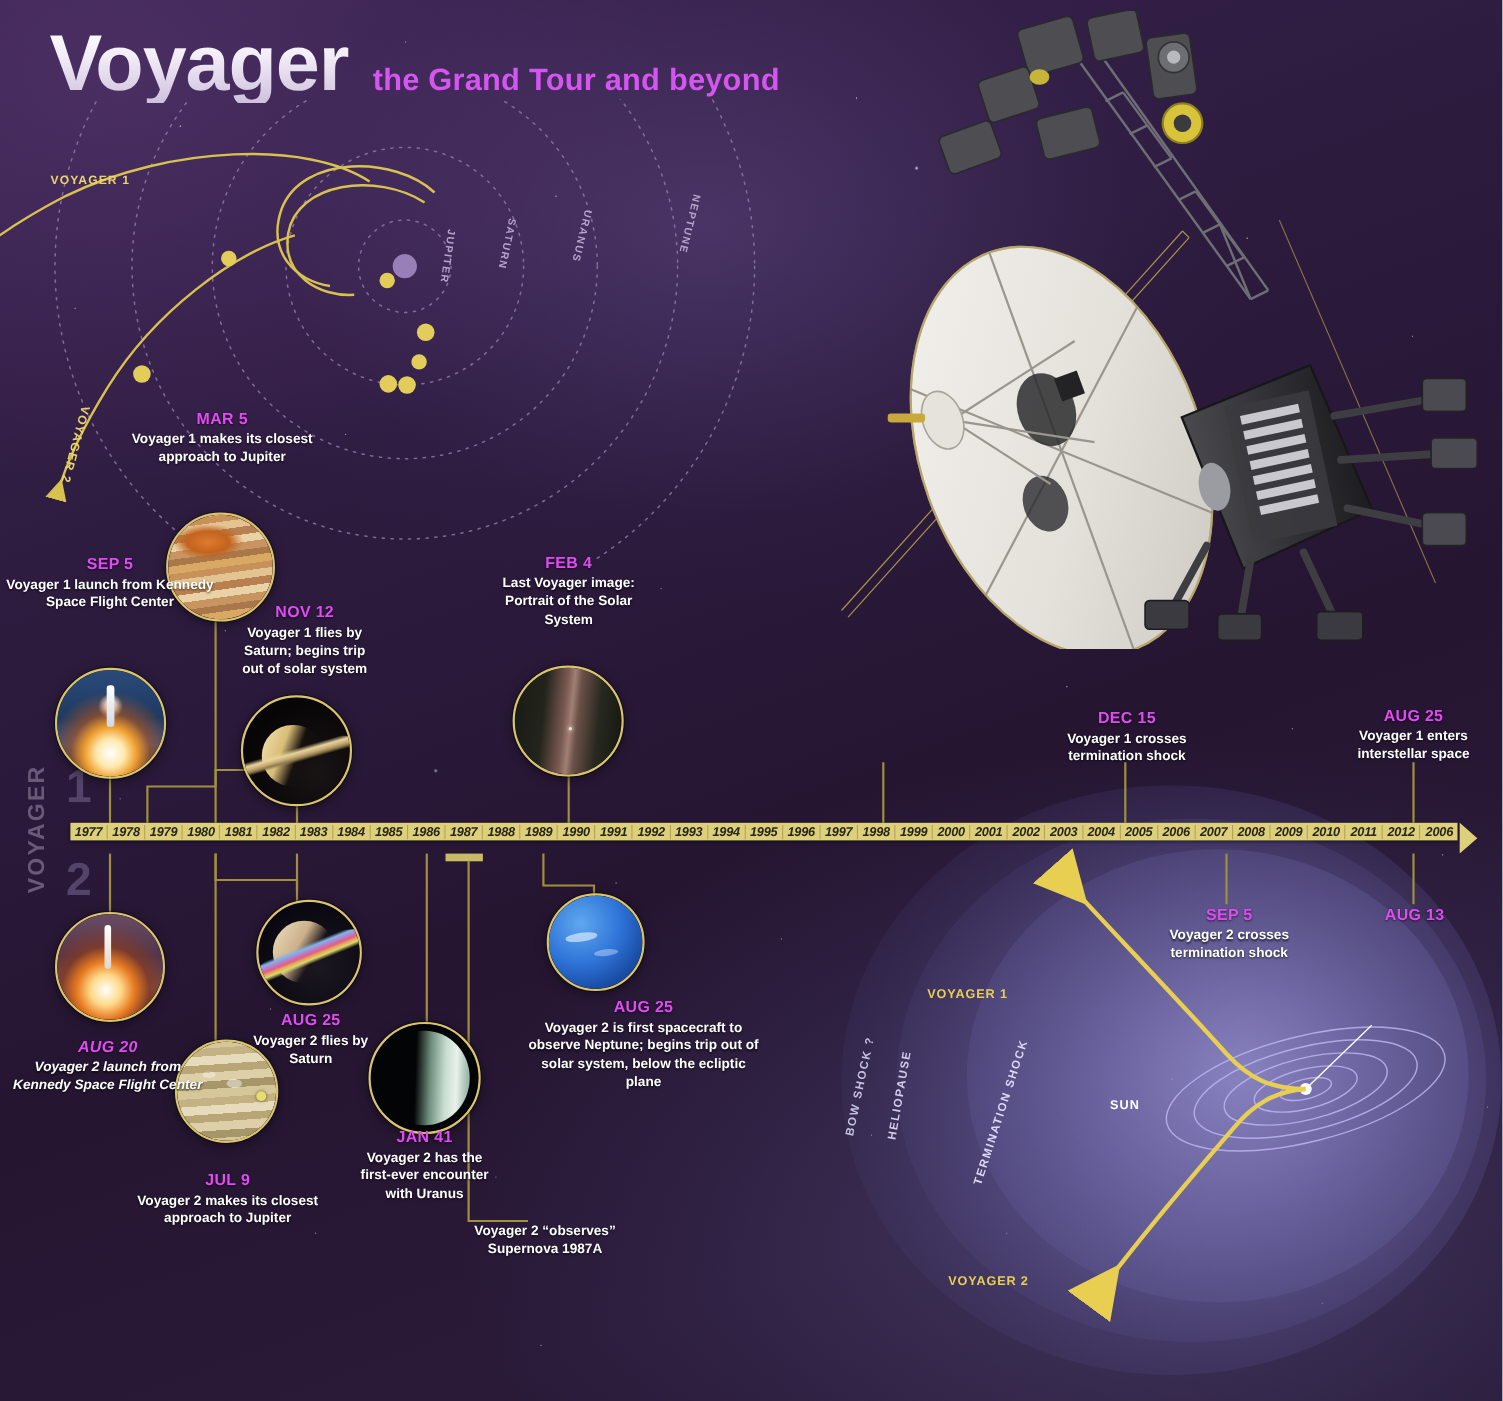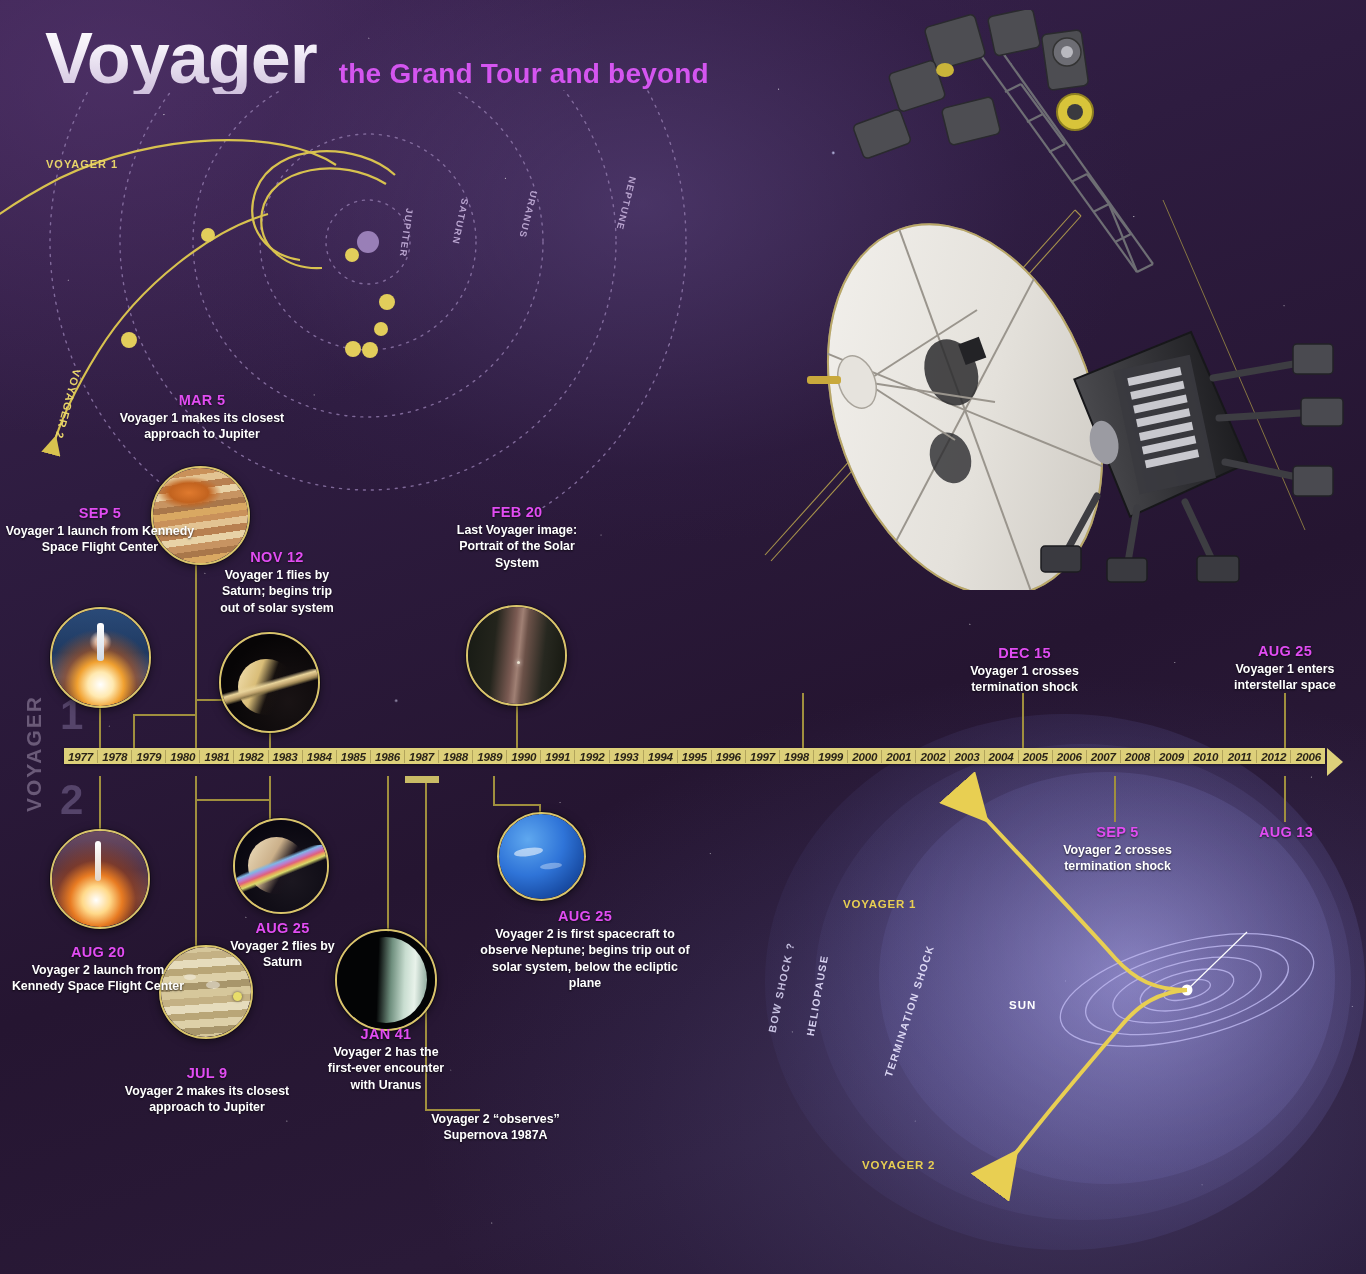--- a/index.html
+++ b/index.html
@@ -445,47 +445,47 @@
       radial-gradient(circle at 34% 30%, #5fa8ef 0%, #2f74d8 44%, #1a4fa8 72%, #0e2f6e 100%);"></div>
     <div style="position:absolute;left:18%;top:40%;width:34%;height:9%;border-radius:50%;background:rgba(255,255,255,.55);transform:rotate(-8deg);"></div>
     <div style="position:absolute;left:48%;top:58%;width:26%;height:7%;border-radius:50%;background:rgba(255,255,255,.35);transform:rotate(-6deg);"></div>
   </div>
 
   <div class="ann" style="left:5px; top:505px;">
     <div class="date">SEP 5</div>
     <div class="body">Voyager 1 launch from Kennedy Space Flight Center</div>
   </div>
 
-  <div class="ann" style="left:102px; top:392px; width:200px;">
+  <div class="ann" style="left:102px; top:373px; width:200px;">
     <div class="date">MAR 5</div>
     <div class="body">Voyager 1 makes its closest approach to Jupiter</div>
   </div>
 
   <div class="ann" style="left:212px; top:549px; width:130px;">
     <div class="date">NOV 12</div>
     <div class="body">Voyager 1 flies by Saturn; begins trip out of solar system</div>
   </div>
 
   <div class="ann" style="left:453px; top:504px; width:128px;">
-    <div class="date">FEB 20</div>
+    <div class="date">FEB 4</div>
     <div class="body">Last Voyager image: Portrait of the Solar System</div>
   </div>
 
 
   <div class="ann" style="left:952px; top:645px; width:145px;">
     <div class="date">DEC 15</div>
     <div class="body">Voyager 1 crosses termination shock</div>
   </div>
 
   <div class="ann" style="left:1212px; top:643px; width:146px;">
     <div class="date">AUG 25</div>
     <div class="body">Voyager 1 enters interstellar space</div>
   </div>
 
-  <div class="ann" style="left:8px; top:944px; width:180px;">
+  <div class="ann" style="left:8px; top:944px; width:180px;font-style:italic;">
     <div class="date">AUG 20</div>
     <div class="body">Voyager 2 launch from Kennedy Space Flight Center</div>
   </div>
 
   <div class="ann" style="left:116px; top:1065px; width:182px;">
     <div class="date">JUL 9</div>
     <div class="body">Voyager 2 makes its closest approach to Jupiter</div>
   </div>
 
   <div class="ann" style="left:215px; top:920px; width:135px;">

